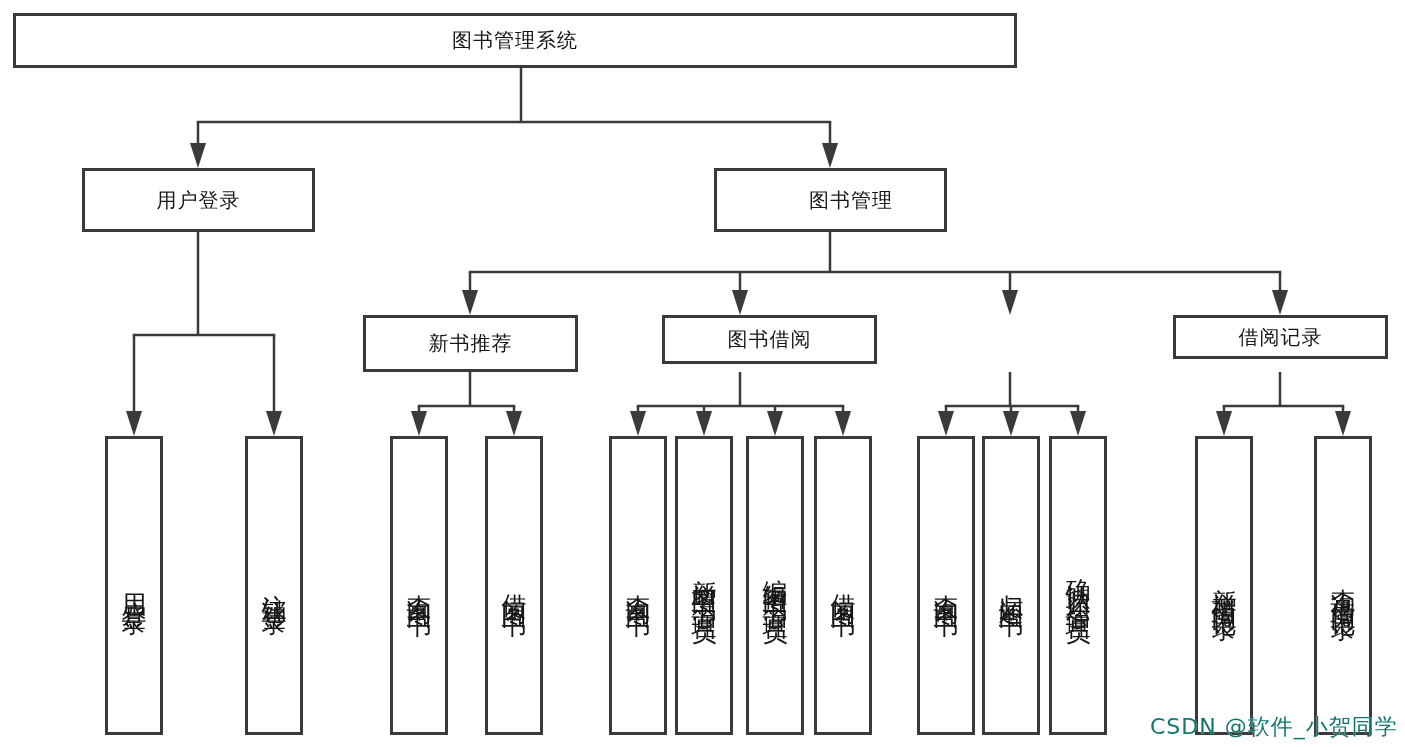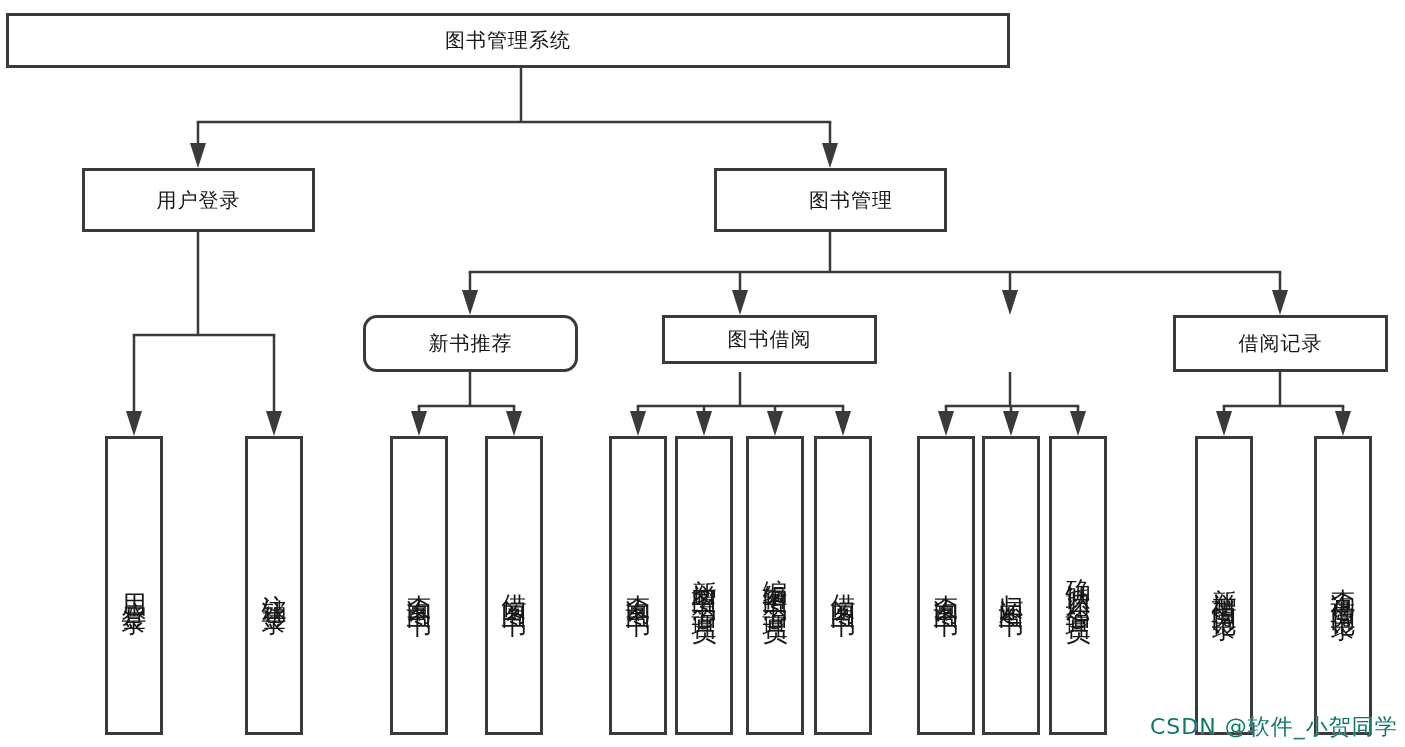--- a/index.html
+++ b/index.html
@@ -125,28 +125,28 @@
     <g>
       <line x1="1280" y1="372" x2="1280" y2="406"></line>
       <line x1="1222.75" y1="406" x2="1344.25" y2="406"></line>
       <line x1="1224" y1="406" x2="1224" y2="418"></line>
       <polygon points="1216,411 1232,411 1224,436"></polygon>
       <line x1="1343" y1="406" x2="1343" y2="418"></line>
       <polygon points="1335,411 1351,411 1343,436"></polygon>
     </g>
   </svg>
 
-  <div class="box hbox" style="left:6px; top:13px; width:1004px; height:55px;">图书管理系统</div>
+  <div class="box hbox" style="left:13px; top:13px; width:1004px; height:55px;">图书管理系统</div>
 
   <div class="box hbox" style="left:82px; top:168px; width:233px; height:64px;">用户登录</div>
   <div class="box hbox" style="left:714px; top:168px; width:233px; height:64px;padding-left:41px;">图书管理</div>
 
-  <div class="box hbox" style="left:363px; top:315px; width:215px; height:57px;border-radius:14px;">新书推荐</div>
+  <div class="box hbox" style="left:363px; top:315px; width:215px; height:57px;">新书推荐</div>
   <div class="box hbox" style="left:662px; top:315px; width:215px; height:49px;">图书借阅</div>
-  <div class="box hbox" style="left:1173px; top:315px; width:215px; height:57px;">借阅记录</div>
+  <div class="box hbox" style="left:1173px; top:315px; width:215px; height:44px;">借阅记录</div>
 
   <div class="box vbox" style="left:105px; top:436px; width:58px; height:299px;">用户登录</div>
   <div class="box vbox" style="left:245px; top:436px; width:58px; height:299px;">注销登录</div>
 
   <div class="box vbox" style="left:390px; top:436px; width:58px; height:299px;">查询图书</div>
   <div class="box vbox" style="left:485px; top:436px; width:58px; height:299px;">借阅图书</div>
 
   <div class="box vbox" style="left:609px; top:436px; width:58px; height:299px;">查询图书</div>
   <div class="box vbox" style="left:675px; top:436px; width:58px; height:299px;">新增图书（管理员）</div>
   <div class="box vbox" style="left:746px; top:436px; width:58px; height:299px;">编辑图书（管理员）</div>

